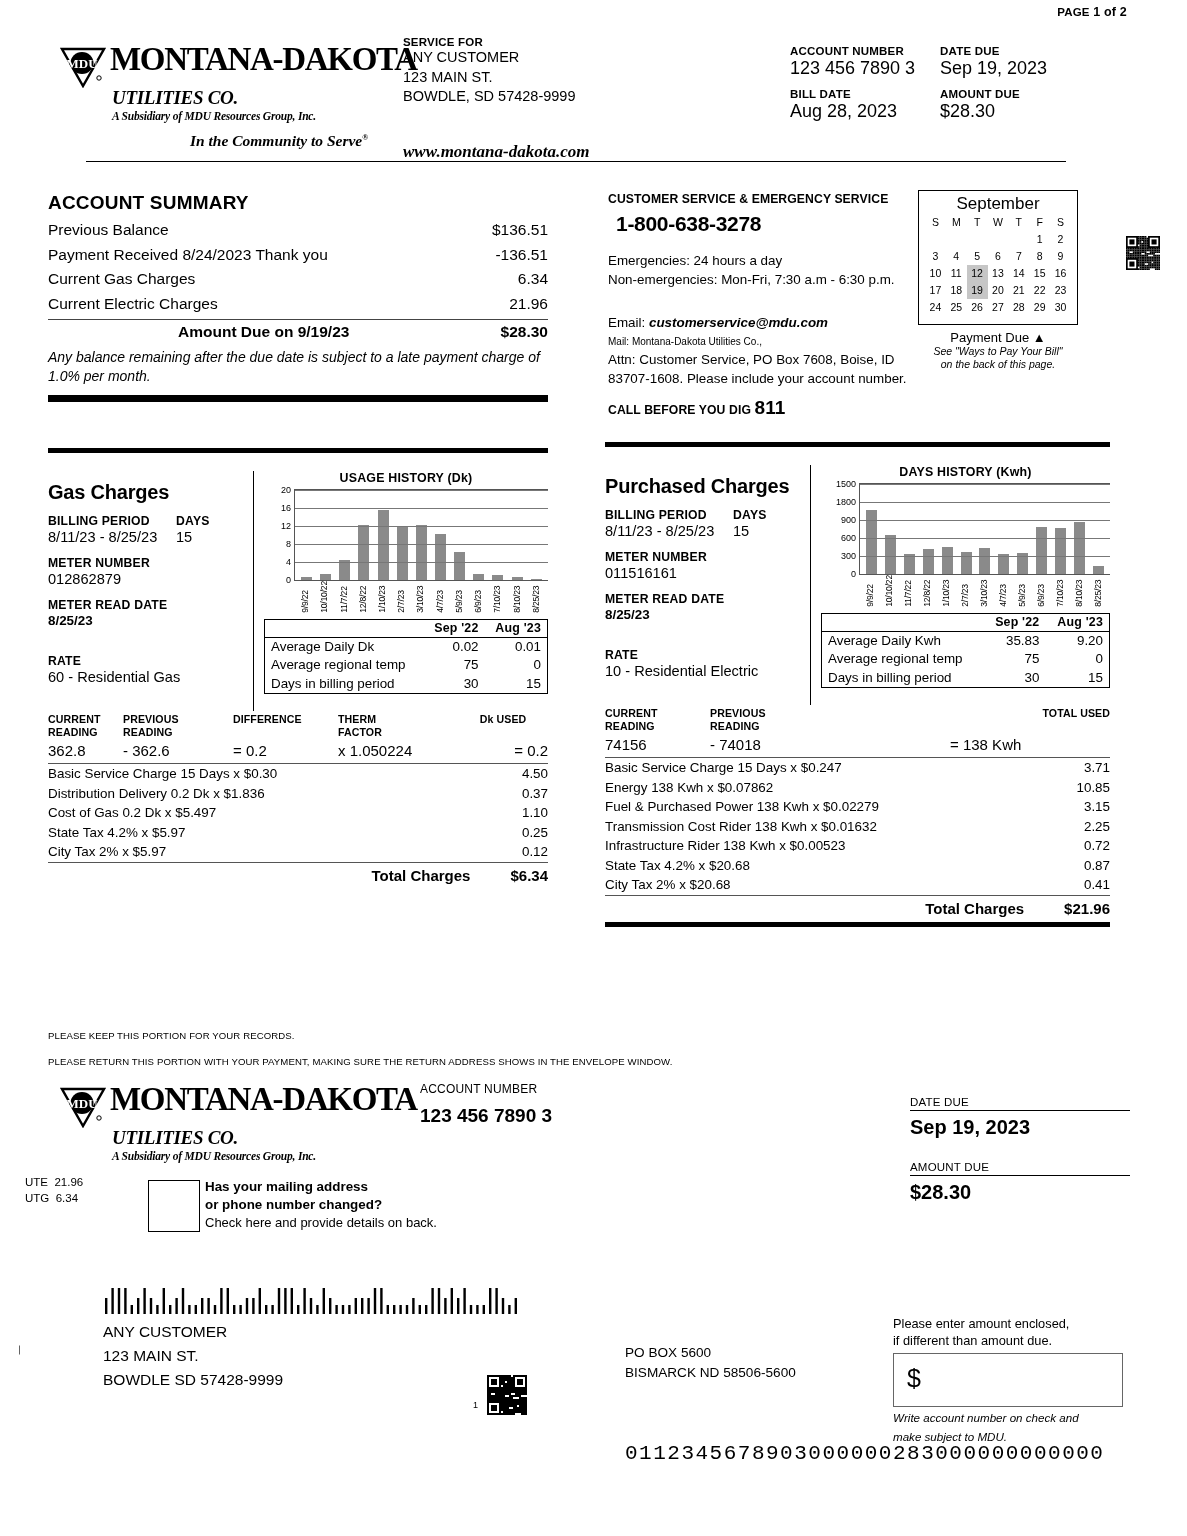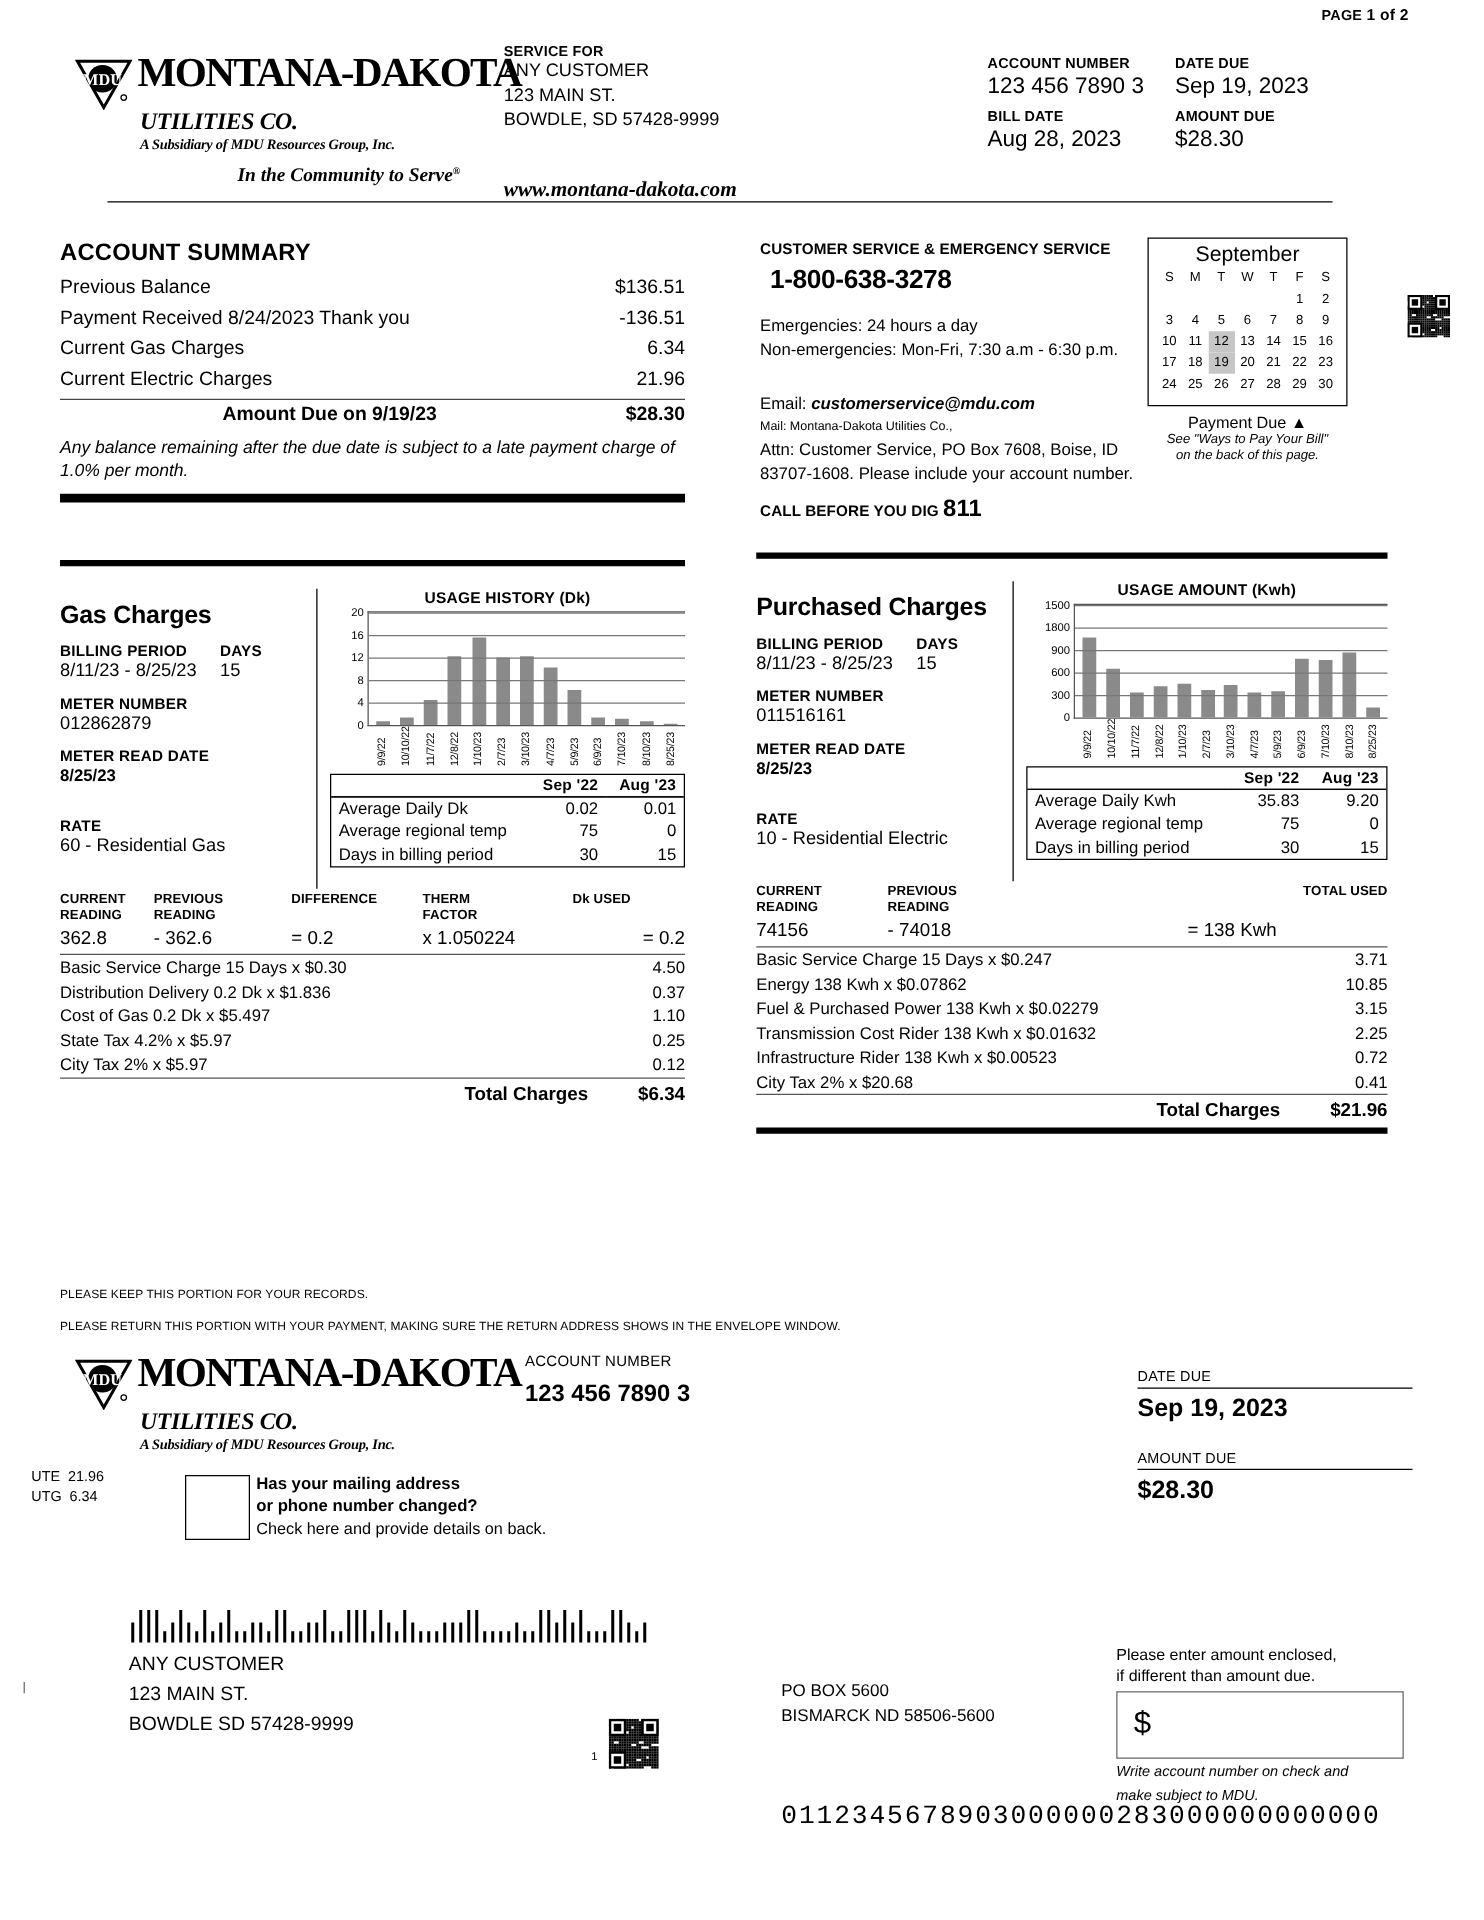--- a/index.html
+++ b/index.html
@@ -815,21 +815,21 @@
         </div>
       </div>
     </div>
 
     <div style="margin-top:2px;">
       <div class="read-head">
         <div style="width:75px">CURRENT<br>READING</div>
         <div style="width:110px">PREVIOUS<br>READING</div>
         <div style="width:105px">DIFFERENCE</div>
         <div style="width:120px">THERM<br>FACTOR</div>
-        <div style="flex:1;text-align:left">Dk USED</div>
+        <div style="flex:1;text-align:center">Dk USED</div>
       </div>
       <div class="read-vals">
         <div style="width:75px">362.8</div>
         <div style="width:110px">-  362.6</div>
         <div style="width:105px">=  0.2</div>
         <div style="width:120px">x  1.050224</div>
         <div style="flex:1;text-align:right">=  0.2</div>
       </div>
       <div class="thin-rule"></div>
       <div id="gas-items">
@@ -880,21 +880,21 @@
         </div>
         <div class="fld-lab">METER NUMBER</div>
         <div class="fld-val">011516161</div>
         <div class="fld-lab">METER READ DATE</div>
         <div class="fld-val b">8/25/23</div>
         <div class="fld-lab" style="margin-top:24px;">RATE</div>
         <div class="fld-val">10 - Residential Electric</div>
       </div>
 
       <div class="chart-col" style="left:205px; top:18px; width:300px; padding-left:10px; height:240px;">
-        <div class="chart-title">USAGE AMOUNT (Kwh)</div>
+        <div class="chart-title">DAYS HISTORY (Kwh)</div>
         <div class="plot-wrap">
           <div class="yaxis wide" id="el-yaxis" style="height: 90px;">
               <span style="top: 91px;">0</span>
               <span style="top: 73px;">300</span>
               <span style="top: 55px;">600</span>
               <span style="top: 37px;">900</span>
               <span style="top: 19px;">1800</span>
               <span style="top: 1px;">1500</span>
             </div>
           <div class="plot" id="el-plot" style="height:92px;">
@@ -991,20 +991,24 @@
             <span>Fuel &amp; Purchased Power 138 Kwh x $0.02279</span>
             <span>3.15</span>
           </div>
           <div class="line-item">
             <span>Transmission Cost Rider 138 Kwh x $0.01632</span>
             <span>2.25</span>
           </div>
           <div class="line-item">
             <span>Infrastructure Rider 138 Kwh x $0.00523</span>
             <span>0.72</span>
+          </div>
+          <div class="line-item">
+            <span>State Tax 4.2% x $20.68</span>
+            <span>0.87</span>
           </div>
           <div class="line-item">
             <span>City Tax 2% x $20.68</span>
             <span>0.41</span>
           </div>
         </div>
       <div class="thin-rule"></div>
       <div class="tot-row">
         <span class="lab">Total Charges</span>
         <span>$21.96</span>

